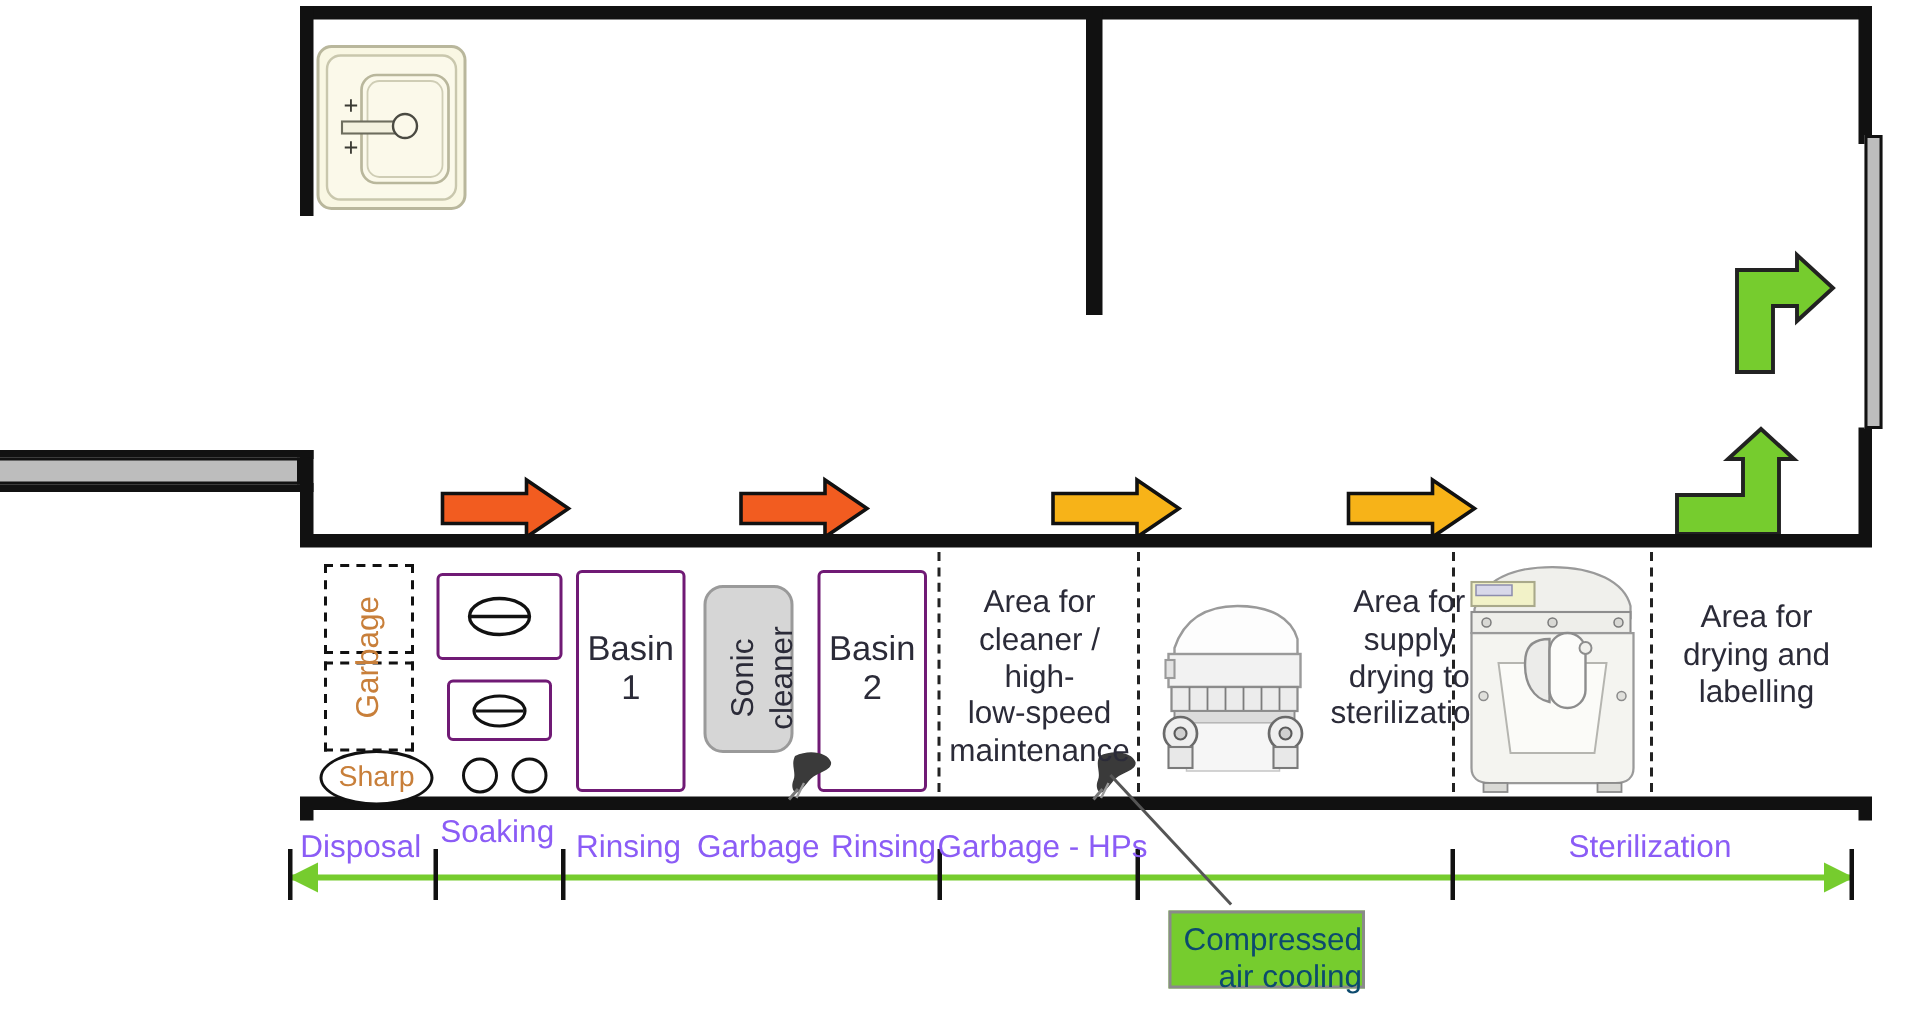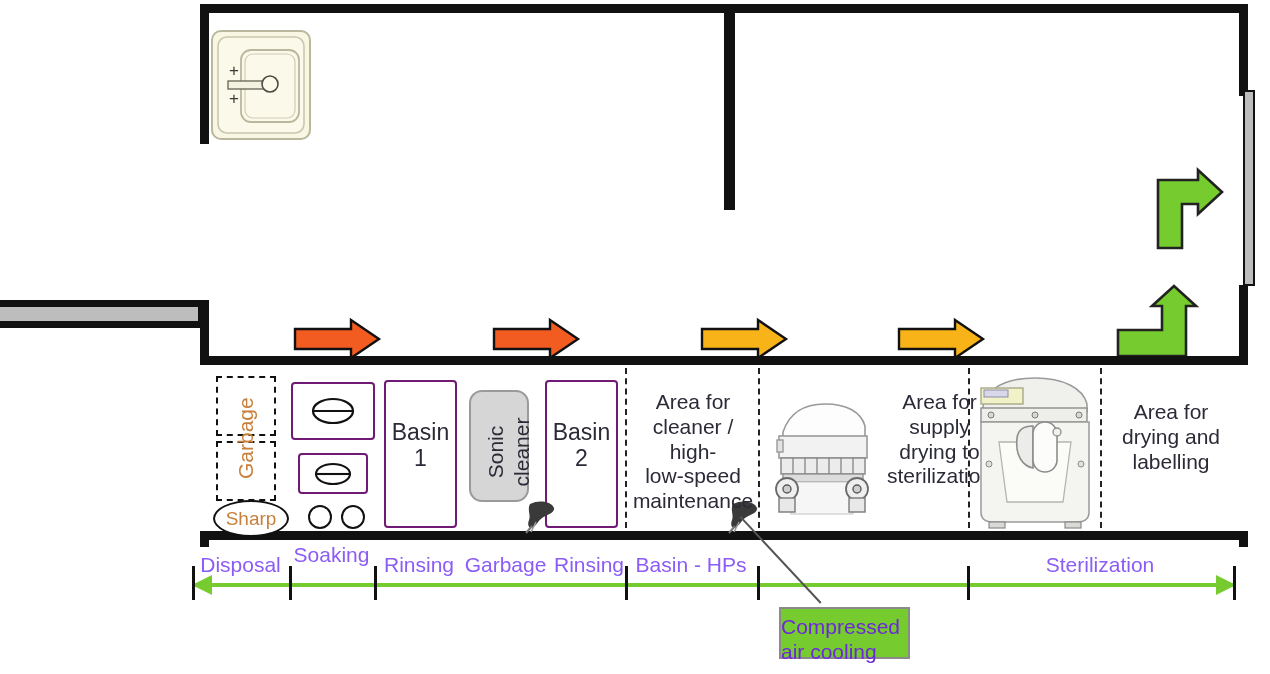--- a/index.html
+++ b/index.html
@@ -23,21 +23,21 @@
   .sharp-ellipse{position:absolute;border:2.5px solid #111;border-radius:50%;background:#fff;
                  display:flex;align-items:center;justify-content:center;font-size:19px;color:#2b2b38;}
   .small-circle{position:absolute;border:2.5px solid #111;border-radius:50%;background:#fff;box-sizing:border-box;}
   .area-text{position:absolute;text-align:center;font-size:21px;color:#2b2b38;line-height:1.18;}
   
   .tick{position:absolute;width:3px;background:#111;}
   .tl-line{position:absolute;height:4px;background:#76CC2E;}
   .tl-label{position:absolute;text-align:center;font-size:21px;color:#8b5cf6;white-space:nowrap;}
   
   .callout{position:absolute;background:#76CC2E;border:2px solid #8a8a8a;box-sizing:border-box;
-           text-align:left;font-size:21px;color:#6d28d9;line-height:1.2;padding-top:5px;}
+           text-align:right;font-size:21px;color:#0c4a6e;line-height:1.2;padding-top:5px;}
   .lead-line{position:absolute;background:#555;transform-origin:top left;height:1.6px;}
   svg{display:block;overflow:visible;}
 </style>
 </head>
 <body>
 
 <div id="stage">
 
   <div class="wall" style="left:200px;top:4px;width:1048px;height:9px;"></div>
   <div class="wall" style="left:200px;top:4px;width:9px;height:140px;"></div>
@@ -243,21 +243,21 @@
   <div class="tick" style="left:625px;top:566px;height:34px;"></div>
   <div class="tick" style="left:757px;top:566px;height:34px;"></div>
   <div class="tick" style="left:967px;top:566px;height:34px;"></div>
   <div class="tick" style="left:1233px;top:566px;height:34px;"></div>
 
   <div class="tl-label" style="left:192px;top:553px;width:97px;">Disposal</div>
   <div class="tl-label" style="left:289px;top:543px;width:85px;">Soaking</div>
   <div class="tl-label" style="left:378px;top:553px;width:82px;">Rinsing</div>
   <div class="tl-label" style="left:458px;top:553px;width:95px;">Garbage</div>
   <div class="tl-label" style="left:549px;top:553px;width:80px;">Rinsing</div>
-  <div class="tl-label" style="left:625px;top:553px;width:132px;">Basin - HPs</div>
+  <div class="tl-label" style="left:625px;top:553px;width:132px;">Garbage - HPs</div>
   <div class="tl-label" style="left:967px;top:553px;width:266px;">Sterilization</div>
 
   <div class="lead-line" style="left:741px;top:516px;width:118px;transform:rotate(47deg);"></div>
   <div class="callout" style="left:779px;top:607px;width:131px;height:52px;">
     <div>Compressed</div>
     <div>air cooling</div>
   </div>
 
 </div>
 

